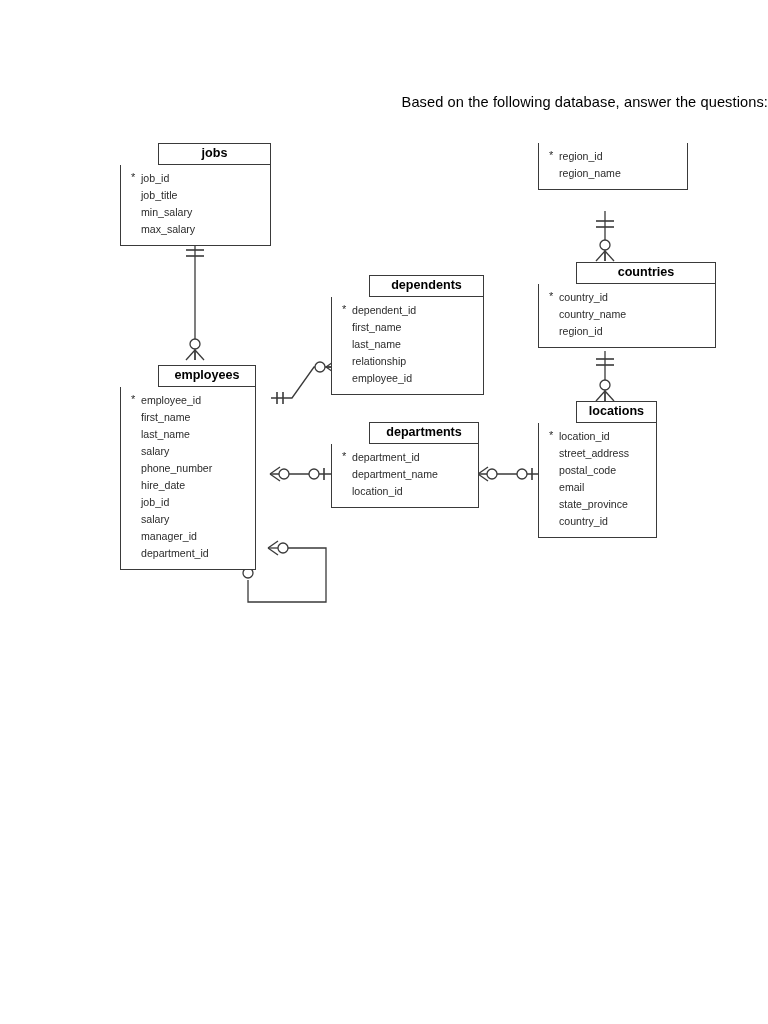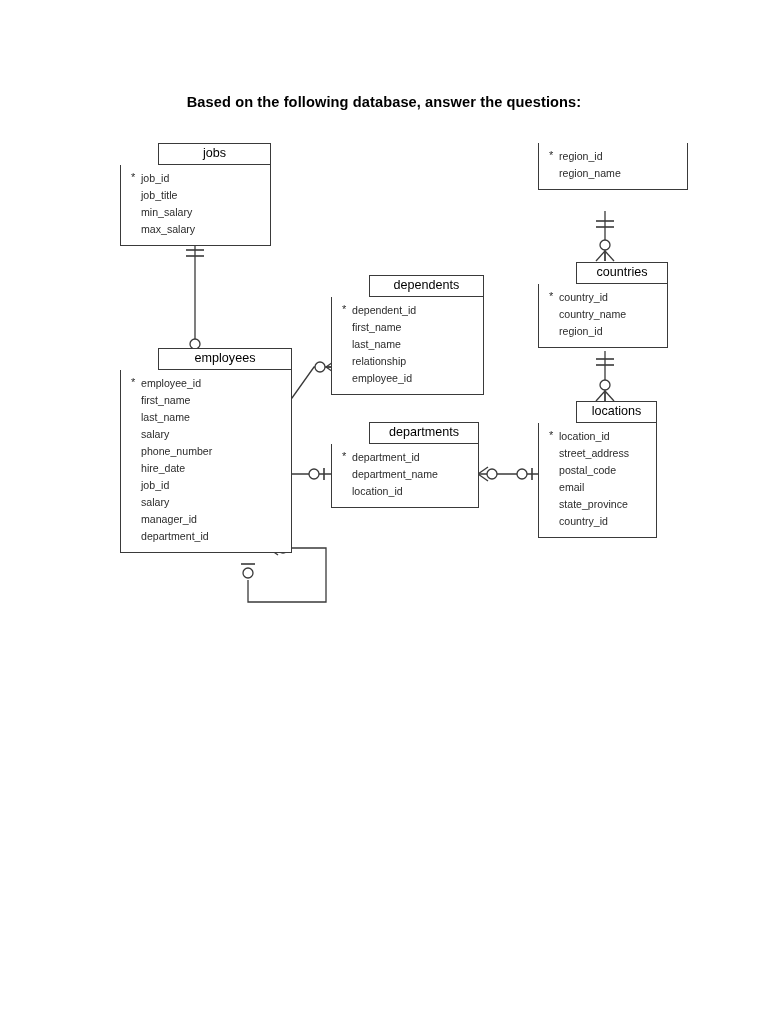--- a/index.html
+++ b/index.html
@@ -18,38 +18,38 @@
     height: 1024px;
     background: #ffffff;
     overflow: hidden;
   }
   
   #title {
     position: absolute;
     left: 0;
     top: 94px;
     width: 768px;
-    text-align: center;
+    text-align: right;
     font-size: 14.6px;
-    font-weight: bold;
+    font-weight: normal;
     color: #000000;
     letter-spacing: 0.1px;
   }
   
   .entity {
     position: absolute;
     box-sizing: border-box;
   }
   .entity-header {
     box-sizing: border-box;
     border: 1.3px solid #3a3a3a;
     background: #ffffff;
     text-align: center;
     font-size: 12.6px;
-    font-weight: normal;
+    font-weight: bold;
     color: #000000;
     padding: 3px 0 4px 0;
     line-height: 1.05;
     margin-left: 38px;
   }
   .entity-body {
     box-sizing: border-box;
     border: 1.3px solid #3a3a3a;
     border-top: none;
     background: #ffffff;
@@ -179,21 +179,21 @@
   <div class="entity" style="left:120px; top:143px; width:151px;">
     <div class="entity-header">jobs</div>
     <div class="entity-body">
       <div class="field"><span class="pk">*</span><span>job_id</span></div>
       <div class="field"><span class="pk"></span><span>job_title</span></div>
       <div class="field"><span class="pk"></span><span>min_salary</span></div>
       <div class="field"><span class="pk"></span><span>max_salary</span></div>
     </div>
   </div>
 
-  <div class="entity" style="left:120px; top:348px; width:172px;">
+  <div class="entity" style="left:120px; top:365px; width:136px;">
     <div class="entity-header">employees</div>
     <div class="entity-body">
       <div class="field"><span class="pk">*</span><span>employee_id</span></div>
       <div class="field"><span class="pk"></span><span>first_name</span></div>
       <div class="field"><span class="pk"></span><span>last_name</span></div>
       <div class="field"><span class="pk"></span><span>salary</span></div>
       <div class="field"><span class="pk"></span><span>phone_number</span></div>
       <div class="field"><span class="pk"></span><span>hire_date</span></div>
       <div class="field"><span class="pk"></span><span>job_id</span></div>
       <div class="field"><span class="pk"></span><span>salary</span></div>
@@ -222,21 +222,21 @@
     </div>
   </div>
 
   <div class="entity" style="left:538px; top:143px; width:150px;">
     <div class="entity-body">
       <div class="field"><span class="pk">*</span><span>region_id</span></div>
       <div class="field"><span class="pk"></span><span>region_name</span></div>
     </div>
   </div>
 
-  <div class="entity" style="left:538px; top:262px; width:130px;">
+  <div class="entity" style="left:538px; top:262px; width:178px;">
     <div class="entity-header">countries</div>
     <div class="entity-body">
       <div class="field"><span class="pk">*</span><span>country_id</span></div>
       <div class="field"><span class="pk"></span><span>country_name</span></div>
       <div class="field"><span class="pk"></span><span>region_id</span></div>
     </div>
   </div>
 
   <div class="entity" style="left:538px; top:401px; width:119px;">
     <div class="entity-header">locations</div>

